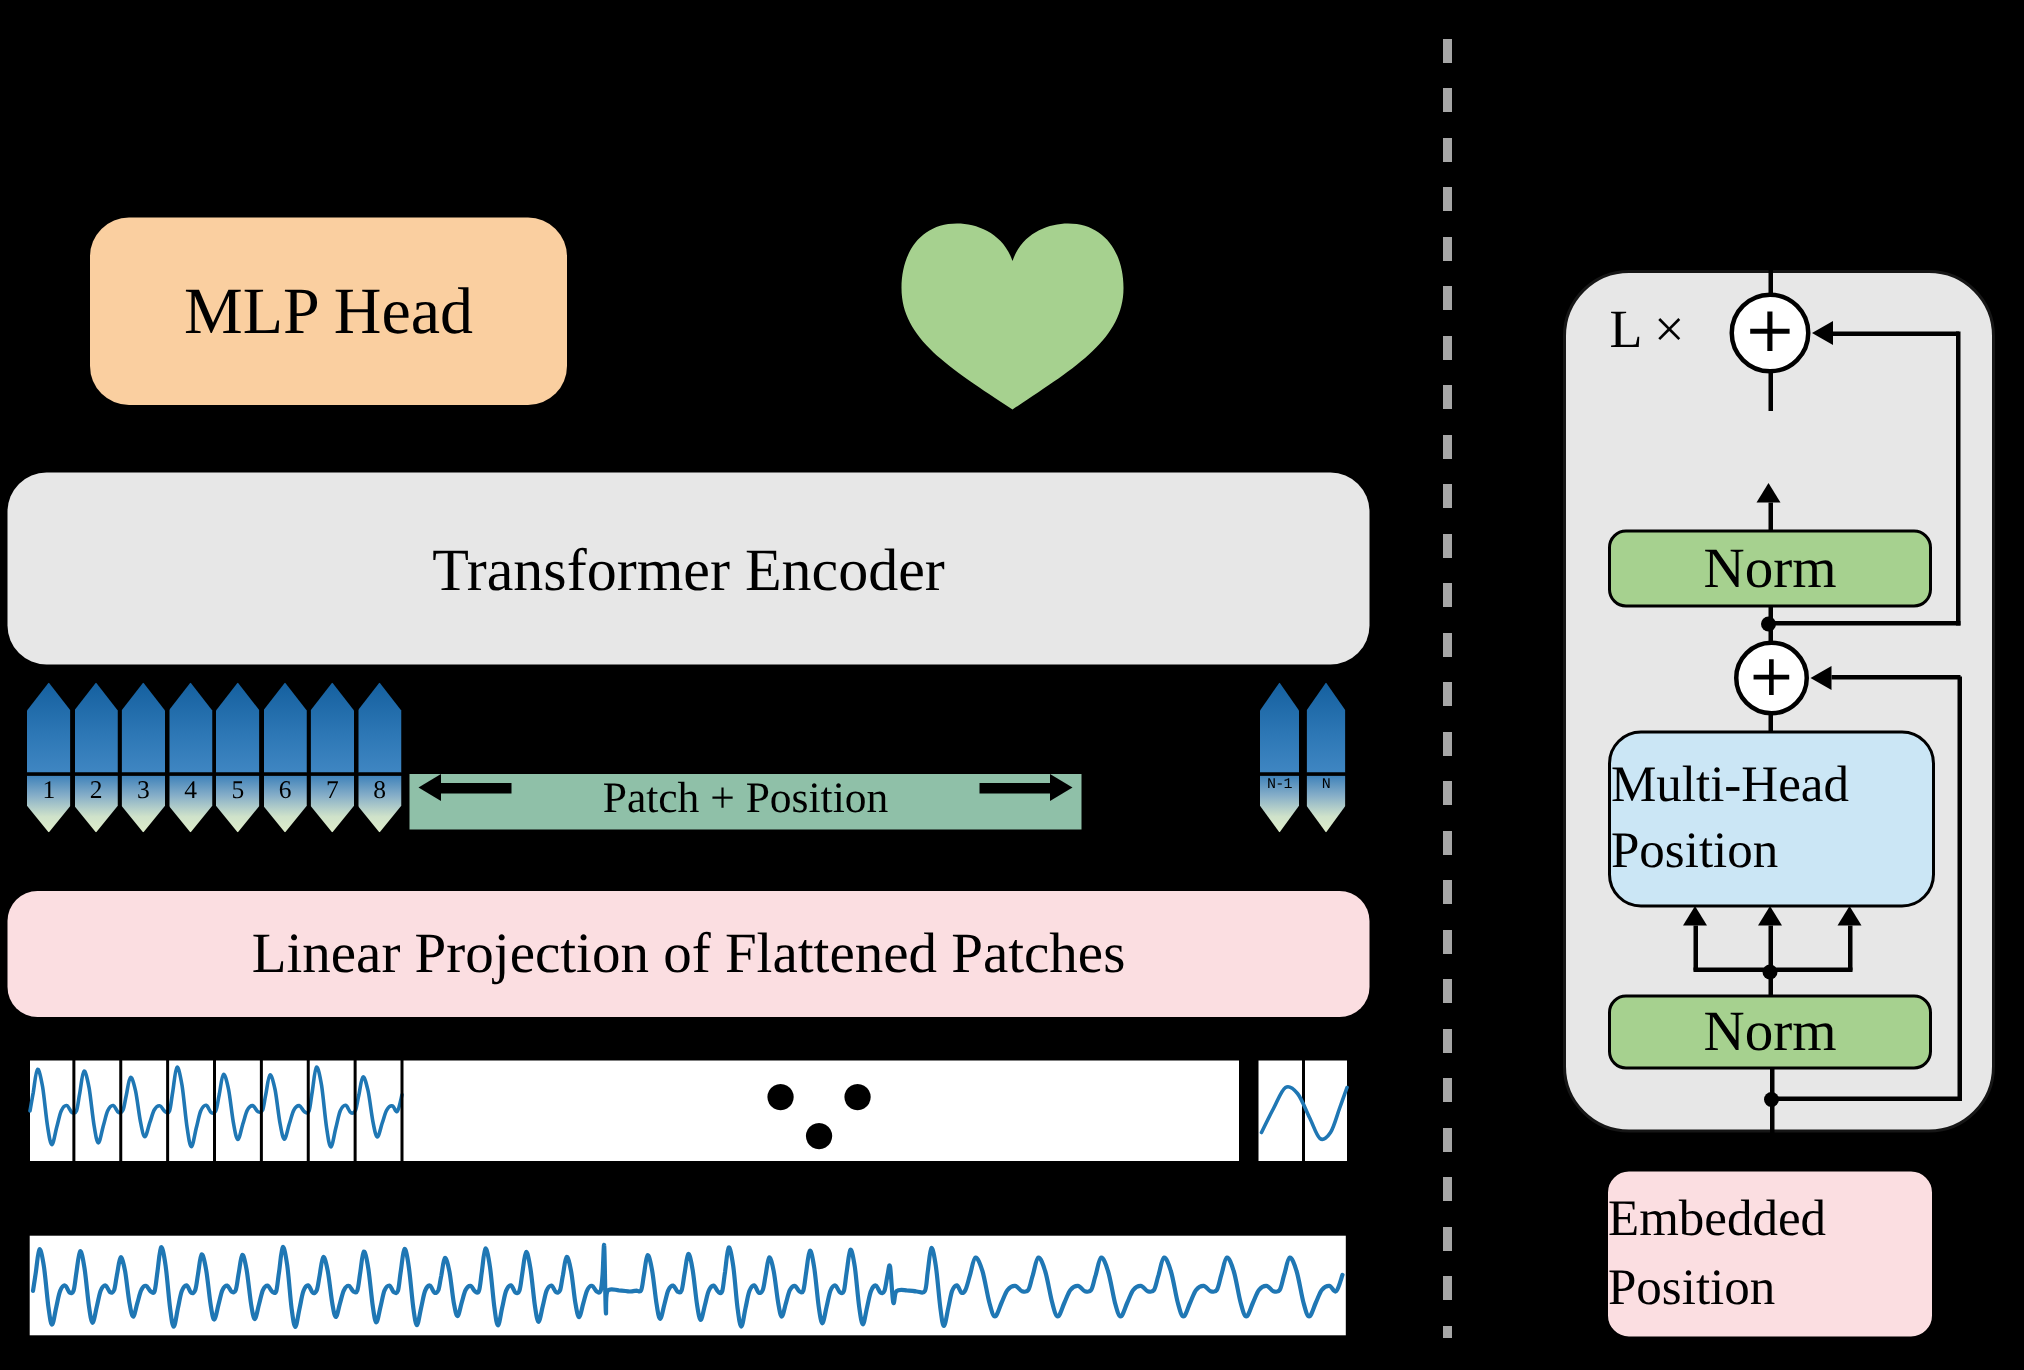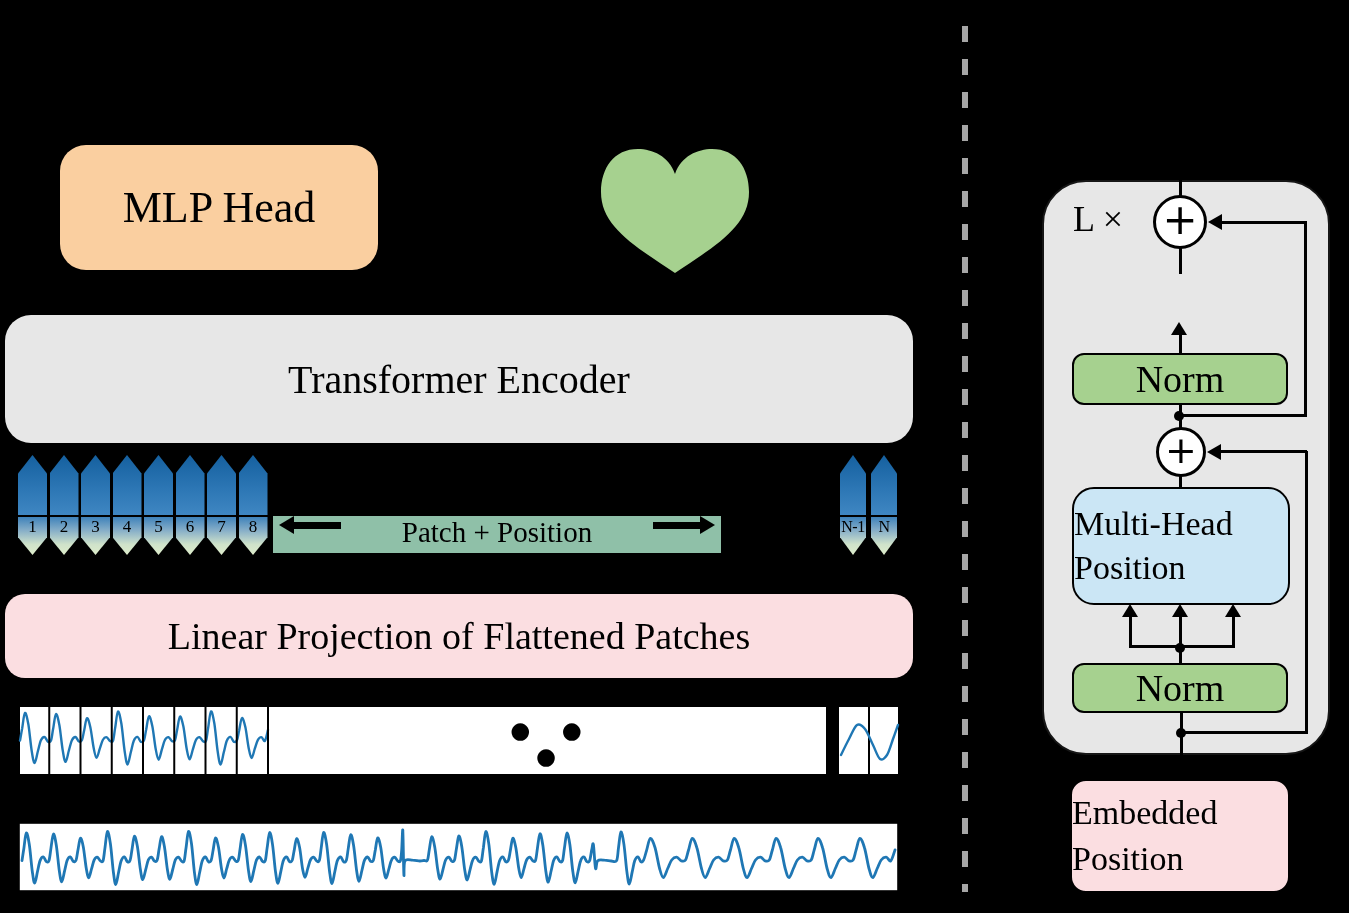--- a/index.html
+++ b/index.html
@@ -36,21 +36,21 @@
   
   .token{position:absolute;top:455px;height:100px;}
   .token-top{height:62px;box-sizing:border-box;border-bottom:2.5px solid #000;
              background:linear-gradient(180deg,#15609f,#2e78b6 60%,var(--token-blue,#3f86c2));
              clip-path:polygon(50% 0,100% 30%,100% 100%,0 100%,0 30%);}
   .token-bottom{position:relative;height:38px;
              background:linear-gradient(180deg,#3f82ba,#86aec8 35%,#cfe2ca 72%,var(--token-fade,#DEEDCB));
              clip-path:polygon(0 0,100% 0,100% 53%,50% 100%,0 53%);}
   .token-label{position:absolute;top:1px;left:0;width:100%;text-align:center;
                font-size:17px;line-height:1.1;}
-  .token-label.small{font-size:16px;letter-spacing:-0.5px;}
+  .token-label.small{font-size:10px;letter-spacing:-0.5px;font-family:Liberation Mono, monospace;}
 
   #patch-strip{left:18px;top:705px;}
   #signal-strip{left:18px;top:822px;}
   #dots{left:487px;top:717px;width:130px;font-size:23px;letter-spacing:12px;
         text-align:center;justify-content:center;font-family:"DejaVu Sans",sans-serif;}
 
   
   #divider{left:962px;top:26px;width:6px;height:866px;
            background:repeating-linear-gradient(180deg,
              var(--divider-gray,#A6A6A6) 0 16px,transparent 16px 33px);}

